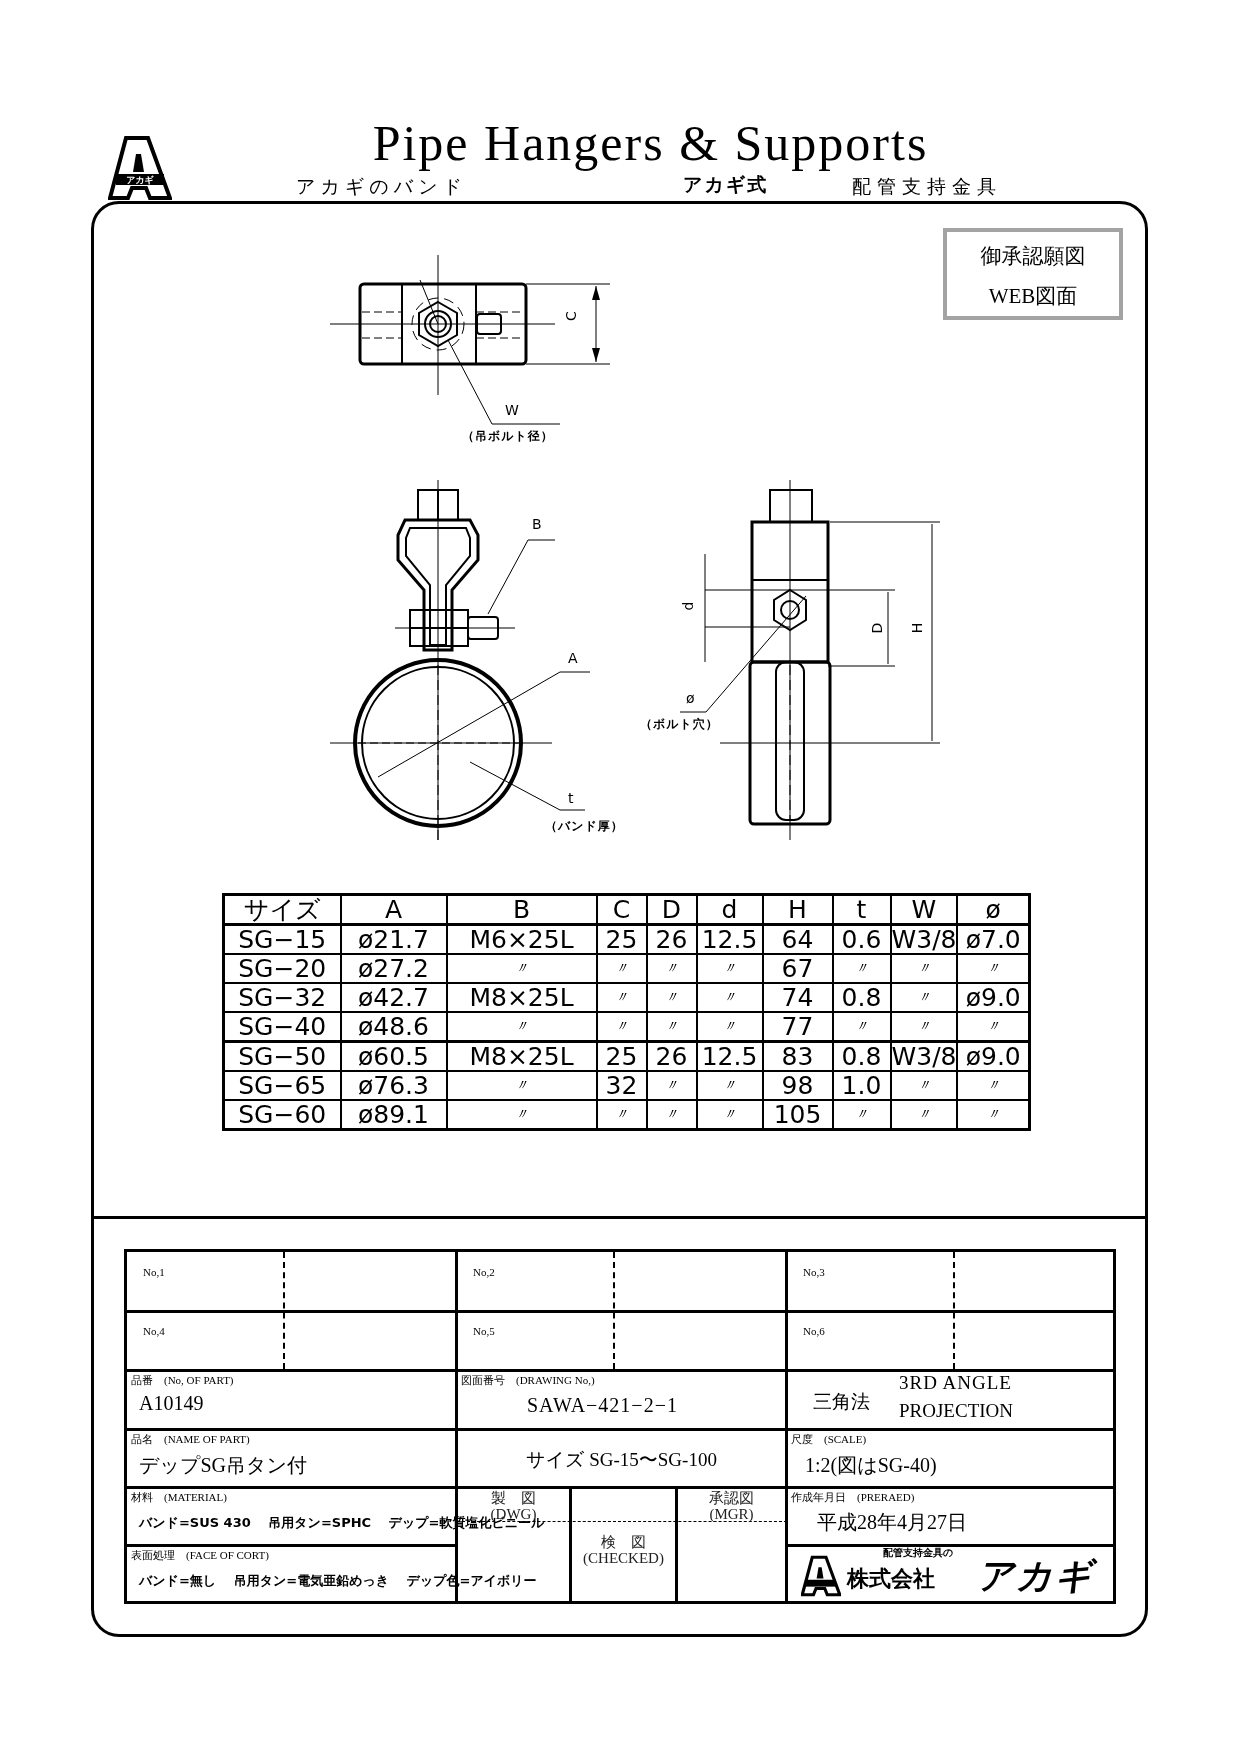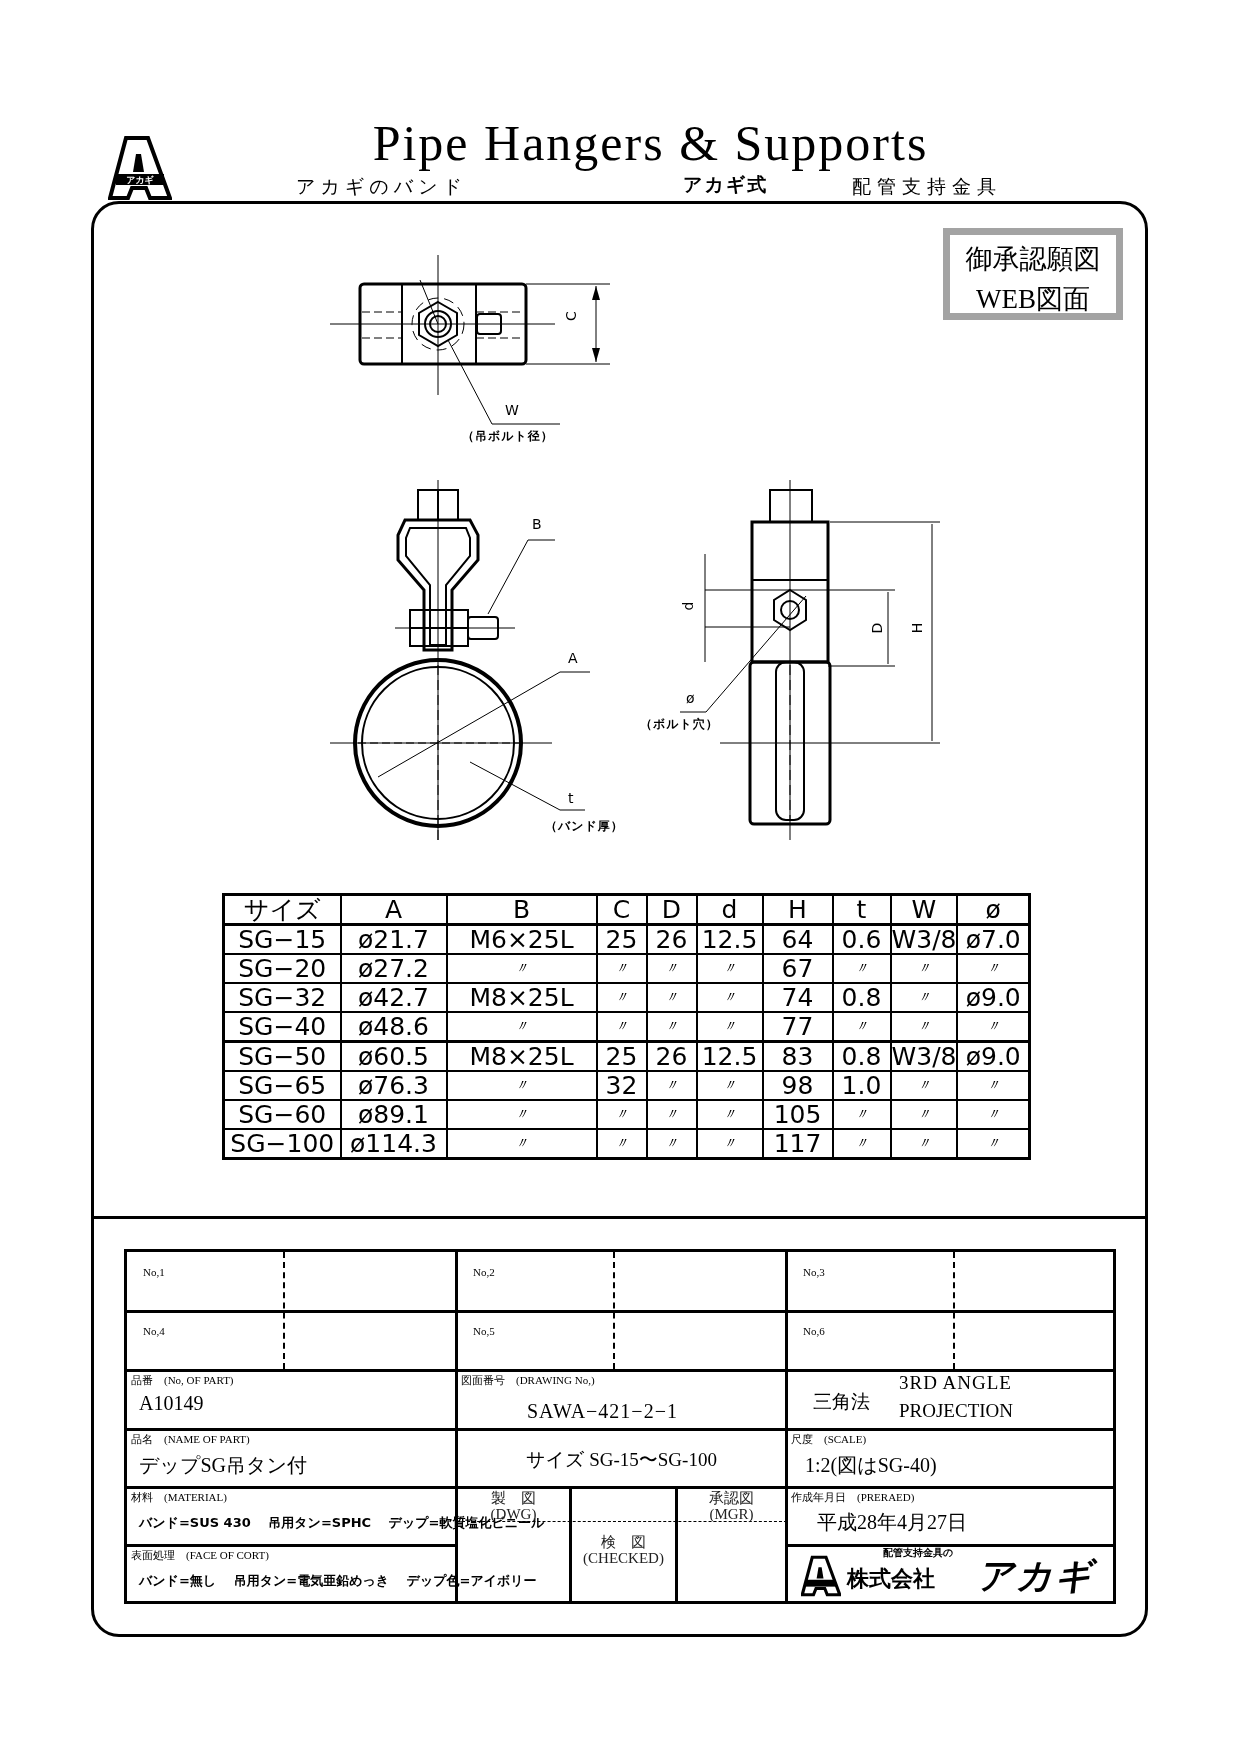--- a/index.html
+++ b/index.html
@@ -12,21 +12,21 @@
   #logo{left:108px;top:136px;width:64px;height:64px;}
   #main-title{left:0;width:1241px;top:114px;text-align:center;font-size:50px;letter-spacing:2px;padding-left:60px;box-sizing:border-box;}
   #sub-left{left:296px;top:174px;font-size:19px;letter-spacing:5px;}
   #sub-brand{left:683px;top:172px;font-size:19px;font-weight:bold;letter-spacing:2px;}
   #sub-right{left:852px;top:174px;font-size:19px;letter-spacing:6px;}
 
   
   #frame{left:91px;top:201px;width:1057px;height:1436px;border:3px solid #000;border-radius:28px;box-sizing:border-box;}
   #frame-divider{left:91px;top:1216px;width:1057px;height:3px;background:#000;}
 
-  #approval-box{left:943px;top:228px;width:180px;height:92px;border:7px solid #a3a3a3;box-sizing:border-box;text-align:center;font-size:27px;line-height:40px;padding-top:4px;}
+  #approval-box{left:943px;top:228px;width:180px;height:92px;border:4px solid #a3a3a3;box-sizing:border-box;text-align:center;font-size:21px;line-height:40px;padding-top:4px;}
 
   
   #drawings{left:0;top:0;width:1241px;height:880px;}
   .lbl{position:absolute;font-size:14px;}
   .lbl-sm{position:absolute;font-size:12px;font-weight:bold;letter-spacing:1px;}
 
   
   #spec-table{left:222px;top:893px;border-collapse:collapse;font-size:25px;}
   #spec-table td,#spec-table th{border:2px solid #000;text-align:center;padding:0;height:27px;font-weight:normal;line-height:27px;}
   #spec-table{border:3px solid #000;}
@@ -273,32 +273,20 @@
         <td>ø89.1</td>
         <td class="ditto">〃</td>
         <td class="ditto">〃</td>
         <td class="ditto">〃</td>
         <td class="ditto">〃</td>
         <td>105</td>
         <td class="ditto">〃</td>
         <td class="ditto">〃</td>
         <td class="ditto">〃</td>
       </tr>
-      <tr>
-        <td>SG−100</td>
-        <td>ø114.3</td>
-        <td class="ditto">〃</td>
-        <td class="ditto">〃</td>
-        <td class="ditto">〃</td>
-        <td class="ditto">〃</td>
-        <td>117</td>
-        <td class="ditto">〃</td>
-        <td class="ditto">〃</td>
-        <td class="ditto">〃</td>
-      </tr>
     </tbody>
 </table>
 
 <div id="tb" class="abs">
 
   <div class="hl" style="left:0;top:58px;width:986px;"></div>
   <div class="hl" style="left:0;top:117px;width:986px;"></div>
   <div class="hl" style="left:0;top:176px;width:986px;"></div>
   <div class="hl" style="left:0;top:234px;width:986px;"></div>
   <div class="hl" style="left:0;top:292px;width:330px;"></div>
@@ -317,21 +305,21 @@
   <div class="cell tb-small" style="left:346px;top:14px;">No,2</div>
   <div class="cell tb-small" style="left:676px;top:14px;">No,3</div>
   <div class="cell tb-small" style="left:16px;top:73px;">No,4</div>
   <div class="cell tb-small" style="left:346px;top:73px;">No,5</div>
   <div class="cell tb-small" style="left:676px;top:73px;">No,6</div>
 
   <div class="cell tb-small" style="left:4px;top:121px;">品番　(No, OF PART)</div>
   <div class="cell tb-big" style="left:12px;top:140px;">A10149</div>
 
   <div class="cell tb-small" style="left:334px;top:121px;">図面番号　(DRAWING No,)</div>
-  <div class="cell tb-big" style="left:400px;top:142px;letter-spacing:1px;margin-top:6px;">SAWA−421−2−1</div>
+  <div class="cell tb-big" style="left:400px;top:142px;letter-spacing:1px;">SAWA−421−2−1</div>
 
   <div class="cell tb-big" style="left:686px;top:137px;font-size:19px;">三角法</div>
   <div class="cell tb-big" style="left:772px;top:120px;font-size:19px;letter-spacing:1px;">3RD  ANGLE</div>
   <div class="cell tb-big" style="left:772px;top:148px;font-size:19px;">PROJECTION</div>
 
   <div class="cell tb-small" style="left:4px;top:180px;">品名　(NAME OF PART)</div>
   <div class="cell tb-big" style="left:12px;top:200px;">デップSG吊タン付</div>
 
   <div class="cell tb-big" style="left:331px;top:195px;width:327px;text-align:center;font-size:19px;">サイズ  SG-15〜SG-100</div>
 

